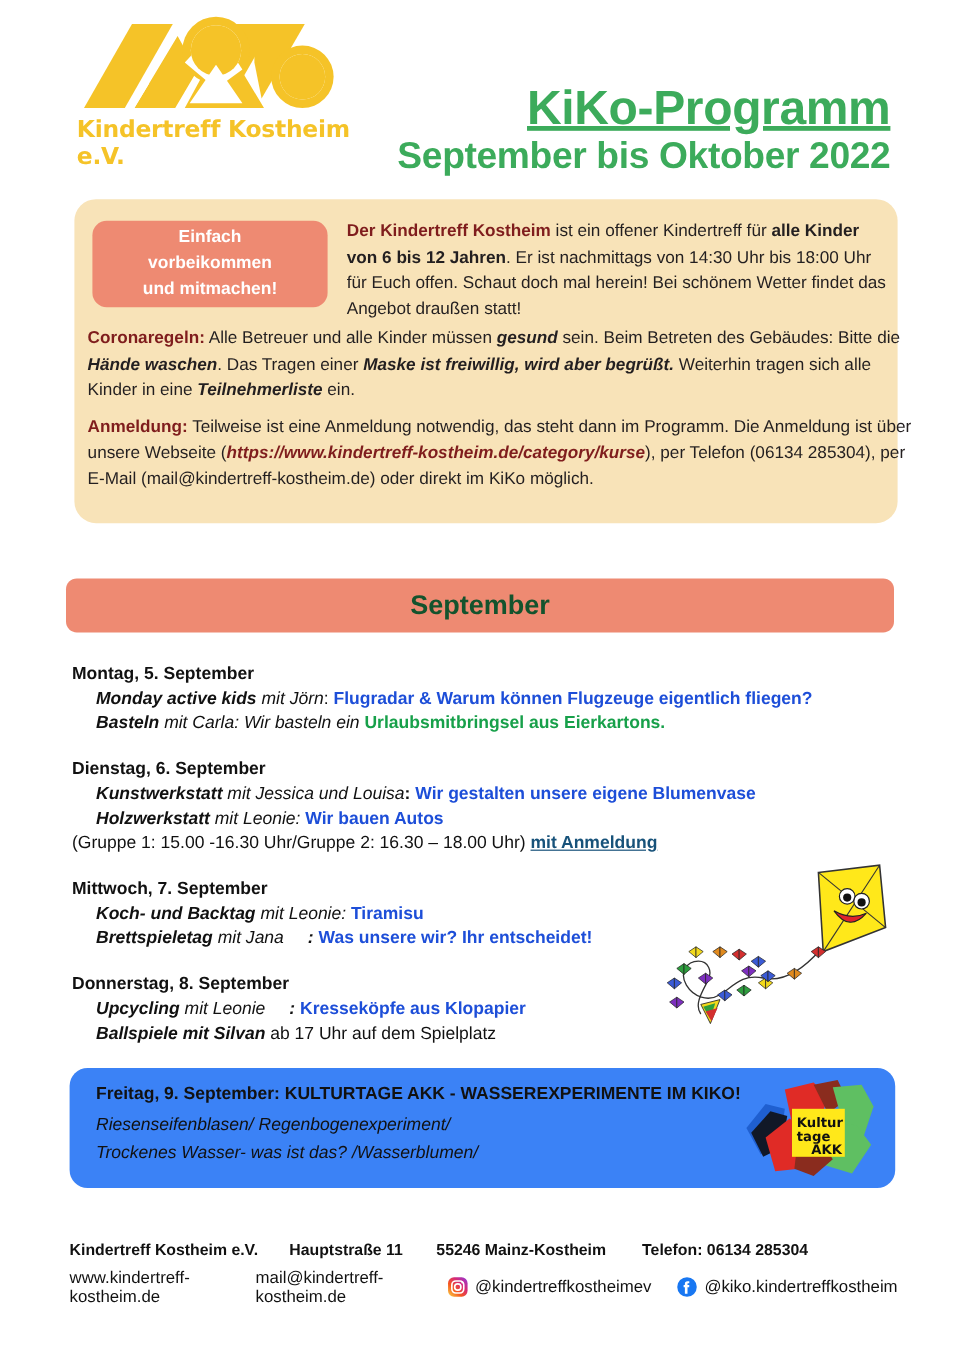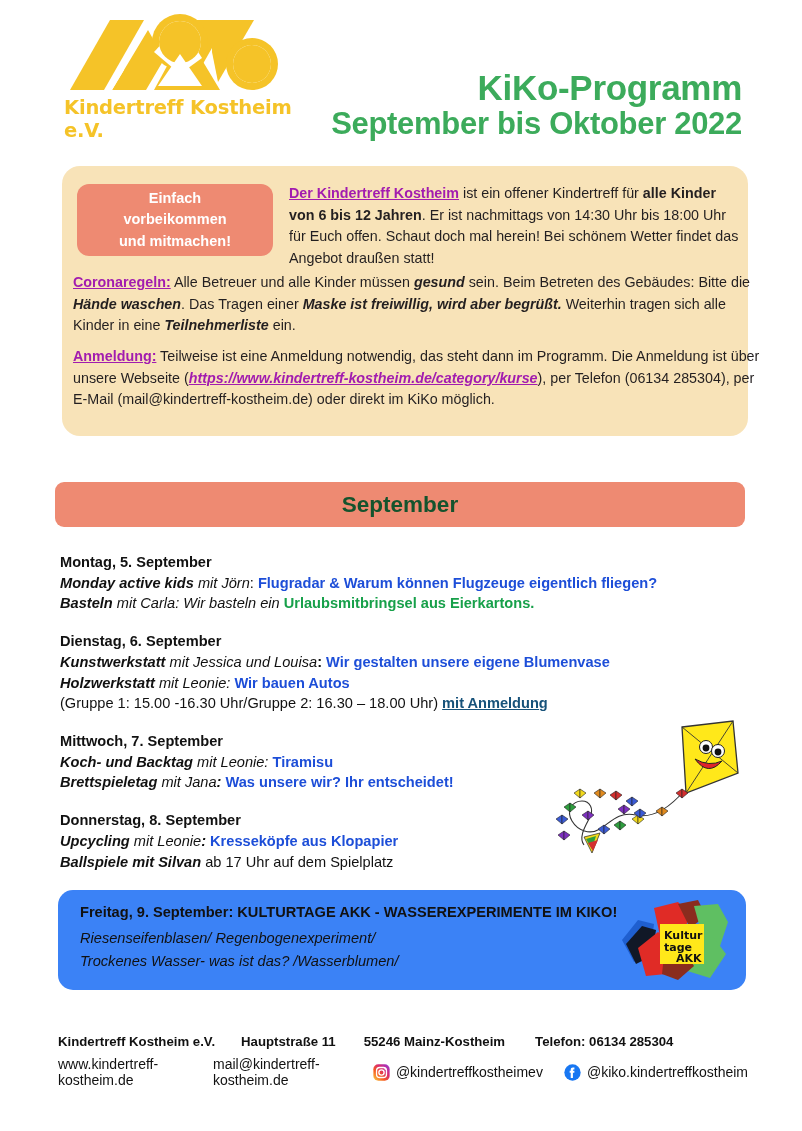--- a/index.html
+++ b/index.html
@@ -17,22 +17,22 @@
   .header{position:absolute;left:0;top:0;width:802px;height:150px;}
   .logo-wrap{position:absolute;left:62px;top:12px;width:230px;height:110px;}
   .logo-mark{position:absolute;left:0;top:0;width:230px;height:80px;}
   .logo-text{
     position:absolute;left:2px;top:84px;
     font-size:19.5px;font-weight:bold;color:#f5c328;
     letter-spacing:-0.2px;font-family:"DejaVu Sans", sans-serif;
   }
   .title-block{position:absolute;right:60px;top:68px;text-align:right;}
   .title-line1{
-    font-size:35px;font-weight:bold;color:#3cab5b;
-    line-height:1.12;letter-spacing:-0.3px;
+    font-size:40px;font-weight:bold;color:#3cab5b;
+    line-height:1.12;letter-spacing:-0.3px;text-decoration:underline;
   }
   .title-line2{
     font-size:31px;font-weight:bold;color:#3cab5b;
     line-height:1.12;letter-spacing:-0.3px;
   }
 
   
   .info-box{
     position:absolute;left:62px;top:166px;width:686px;height:270px;
     background:#f8e3b8;border-radius:18px;
@@ -43,39 +43,39 @@
     display:flex;align-items:center;justify-content:center;
     text-align:center;color:#ffffff;font-weight:bold;font-size:14.5px;
     line-height:1.45;padding:0 19px;box-sizing:border-box;
   }
   .para{
     position:absolute;font-size:14.3px;line-height:1.52;color:#231f20;
   }
   .p-intro{left:227px;top:17px;width:452px;}
   .p-corona{left:11px;top:106px;width:690px;}
   .p-anmeld{left:11px;top:180px;width:690px;}
-  .g{color:#a21caf;font-weight:bold;text-decoration:underline;}
+  .g{color:#7f1d1d;font-weight:bold;}
   .b{font-weight:bold;}
   .bi{font-weight:bold;font-style:italic;}
 
   
   .month-banner{
     position:absolute;left:55px;top:482px;width:690px;height:45px;
     background:#ee8a72;border-radius:9px;
     display:flex;align-items:center;justify-content:center;
     color:#14532d;font-weight:bold;font-size:22.5px;
   }
 
   
   .days{position:absolute;left:60px;top:552px;width:690px;}
   .day{margin-bottom:17px;}
   .day-title{font-size:14.6px;font-weight:bold;color:#111;line-height:1.42;}
   .day-line{font-size:14.6px;line-height:1.42;color:#111;}
   .it{font-style:italic;}
-  .bold-it{font-weight:bold;font-style:italic;}
+  .bold-it{font-weight:bold;font-style:italic;margin-left:20px;}
   .green-b{color:#1d4ed8;font-weight:bold;}
   .green-bi{color:#17a04a;font-weight:bold;}
   .link-anm{color:#17527a;font-weight:bold;text-decoration:underline;}
 
   
   .kite-wrap{position:absolute;left:548px;top:715px;width:230px;height:160px;}
 
   
   .highlight-box{
     position:absolute;left:58px;top:890px;width:688px;height:100px;

